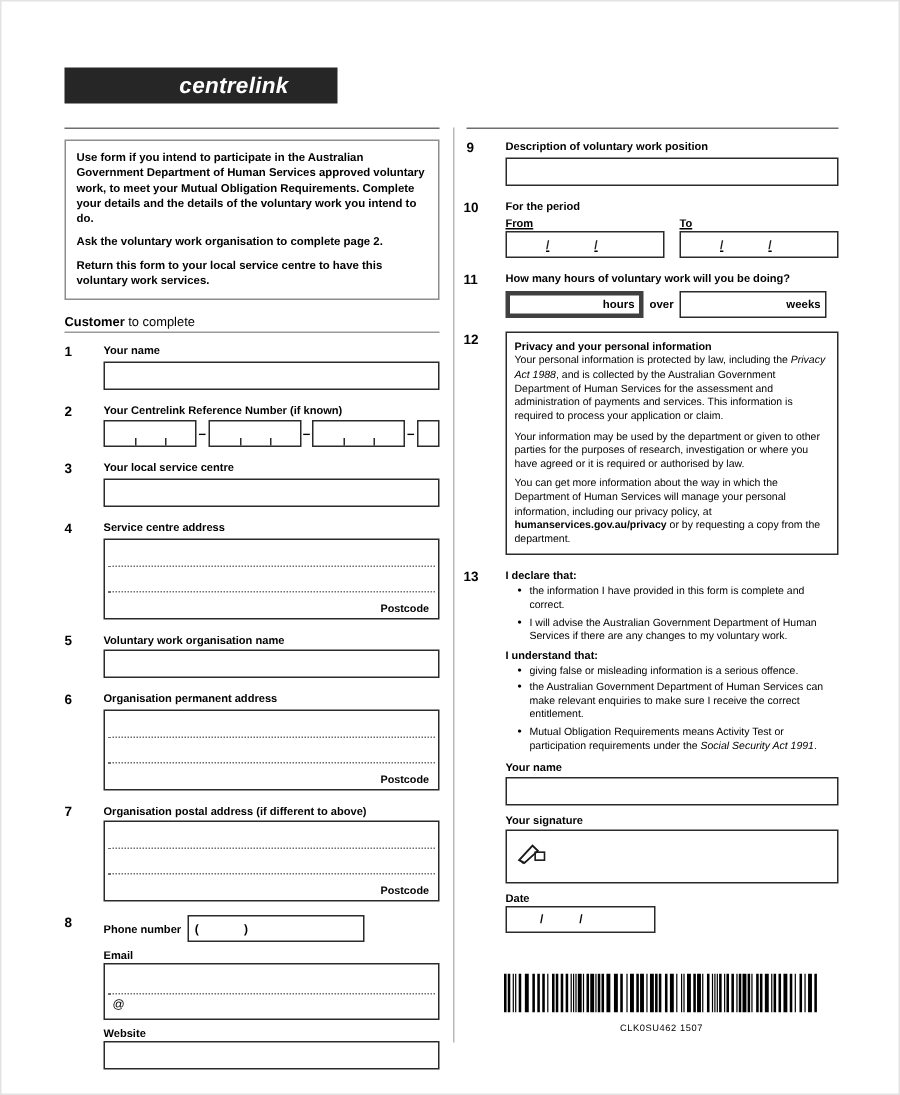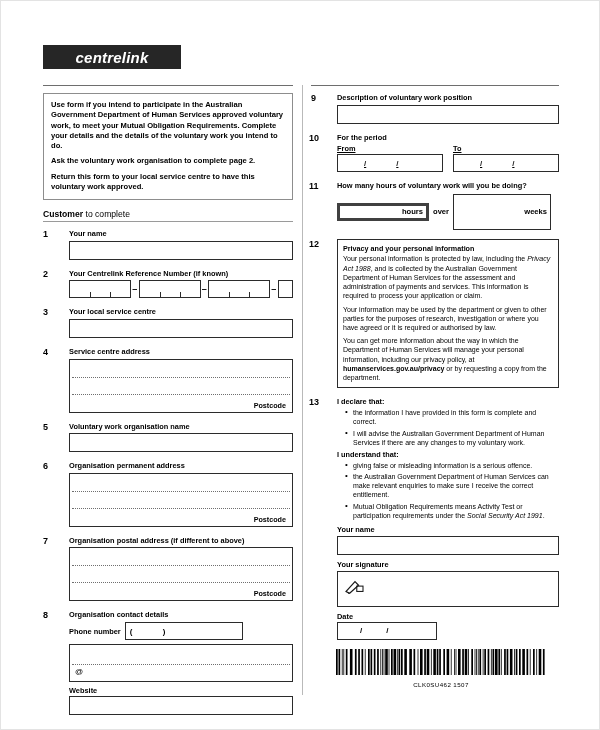--- a/index.html
+++ b/index.html
@@ -33,20 +33,21 @@
     height: 24px;
     background: #262626;
     color: #fff;
     font-style: italic;
     font-weight: bold;
     font-size: 15px;
     letter-spacing: .2px;
     display: flex;
     align-items: center;
     justify-content: center;
+    padding-left: 44px;
   }
   .form-title {
     position: absolute;
     right: 44px;
     top: 36px;
     font-size: 18.5px;
     font-weight: bold;
     letter-spacing: -.2px;
     white-space: nowrap;
   }
@@ -277,21 +278,21 @@
     font-size: 7.6px;
     font-weight: bold;
   }
   .hours-row .over {
     font-size: 7.6px;
     font-weight: bold;
     padding: 0 4px;
   }
   .weeks-box {
     border: 1px solid #2b2b2b;
-    height: 36px;
+    height: 18px;
     width: 98px;
     box-sizing: border-box;
     display: flex;
     align-items: center;
     justify-content: flex-end;
     padding-right: 3px;
     font-size: 7.6px;
     font-weight: bold;
   }
 
@@ -407,21 +408,21 @@
 
   <div class="col-divider"></div>
 
   <div class="col-left">
 
     <div class="rule"></div>
 
     <div class="intro">
       <p>Use form if you intend to participate in the Australian Government Department of Human Services approved voluntary work, to meet your Mutual Obligation Requirements. Complete your details and the details of the voluntary work you intend to do.</p>
       <p>Ask the voluntary work organisation to complete page 2.</p>
-      <p>Return this form to your local service centre to have this voluntary work approved.</p>
+      <p>Return this form to your local service centre to have this voluntary work services.</p>
     </div>
 
     <div class="section-head">
       <b>Customer</b><span> to complete</span>
     </div>
     <div class="rule thin"></div>
 
     <div class="q">
       <div class="num">1</div>
       <div class="label">Your name</div>
@@ -491,27 +492,27 @@
       <div class="label">Organisation postal address (if different to above)</div>
       <div class="addr-box">
         <div class="dash d1"></div>
         <div class="dash d2"></div>
         <div class="postcode">Postcode</div>
       </div>
     </div>
 
     <div class="q">
       <div class="num">8</div>
-      <div class="label">Organisation contact details</div>
 
       <div class="phone-row">
         <div class="lbl">Phone number</div>
         <div class="pbox">(          )</div>
       </div>
 
+      <div class="sublabel">Email</div>
       <div class="email-box">
         <div class="dash"></div>
         <div class="at">@</div>
       </div>
 
       <div class="sublabel" style="margin-top:4px">Website</div>
       <div class="box"></div>
     </div>
 
   </div>

